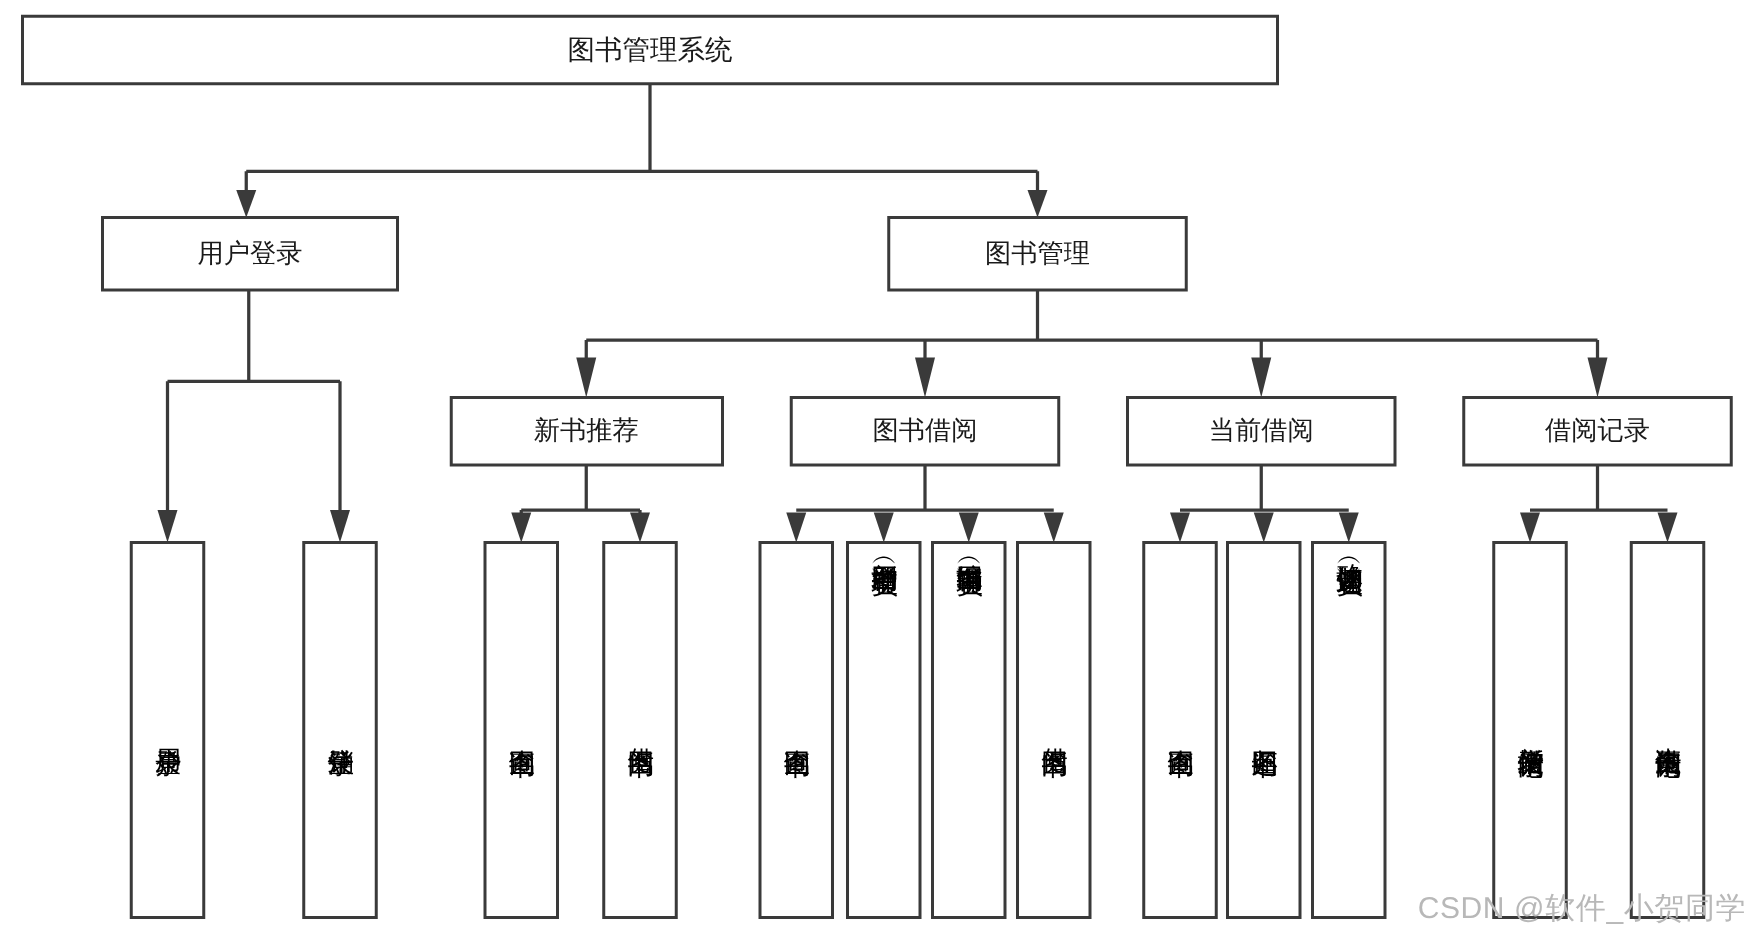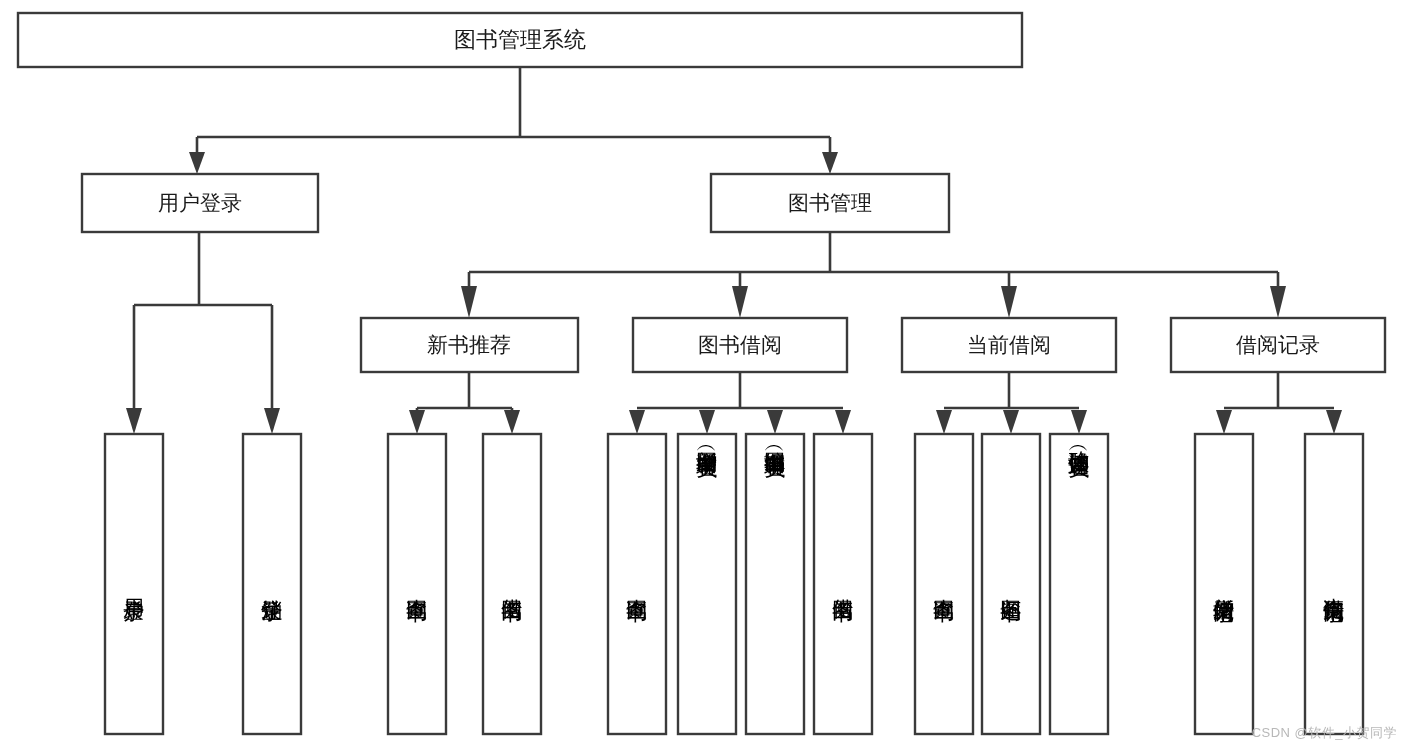--- a/index.html
+++ b/index.html
@@ -72,21 +72,21 @@
     display: flex;
     align-items: center;
     justify-content: center;
     pointer-events: none;
   }
   .watermark {
     position: absolute;
     right: 8px;
     bottom: 5px;
     font-family: "Liberation Sans", "DejaVu Sans", sans-serif;
-    font-size: 13px;
+    font-size: 24px;
     color: #b8b8b8;
     white-space: nowrap;
     letter-spacing: 0.5px;
   }
 </style>
 </head>
 <body>
 
 <div id="diagram-root">
 

